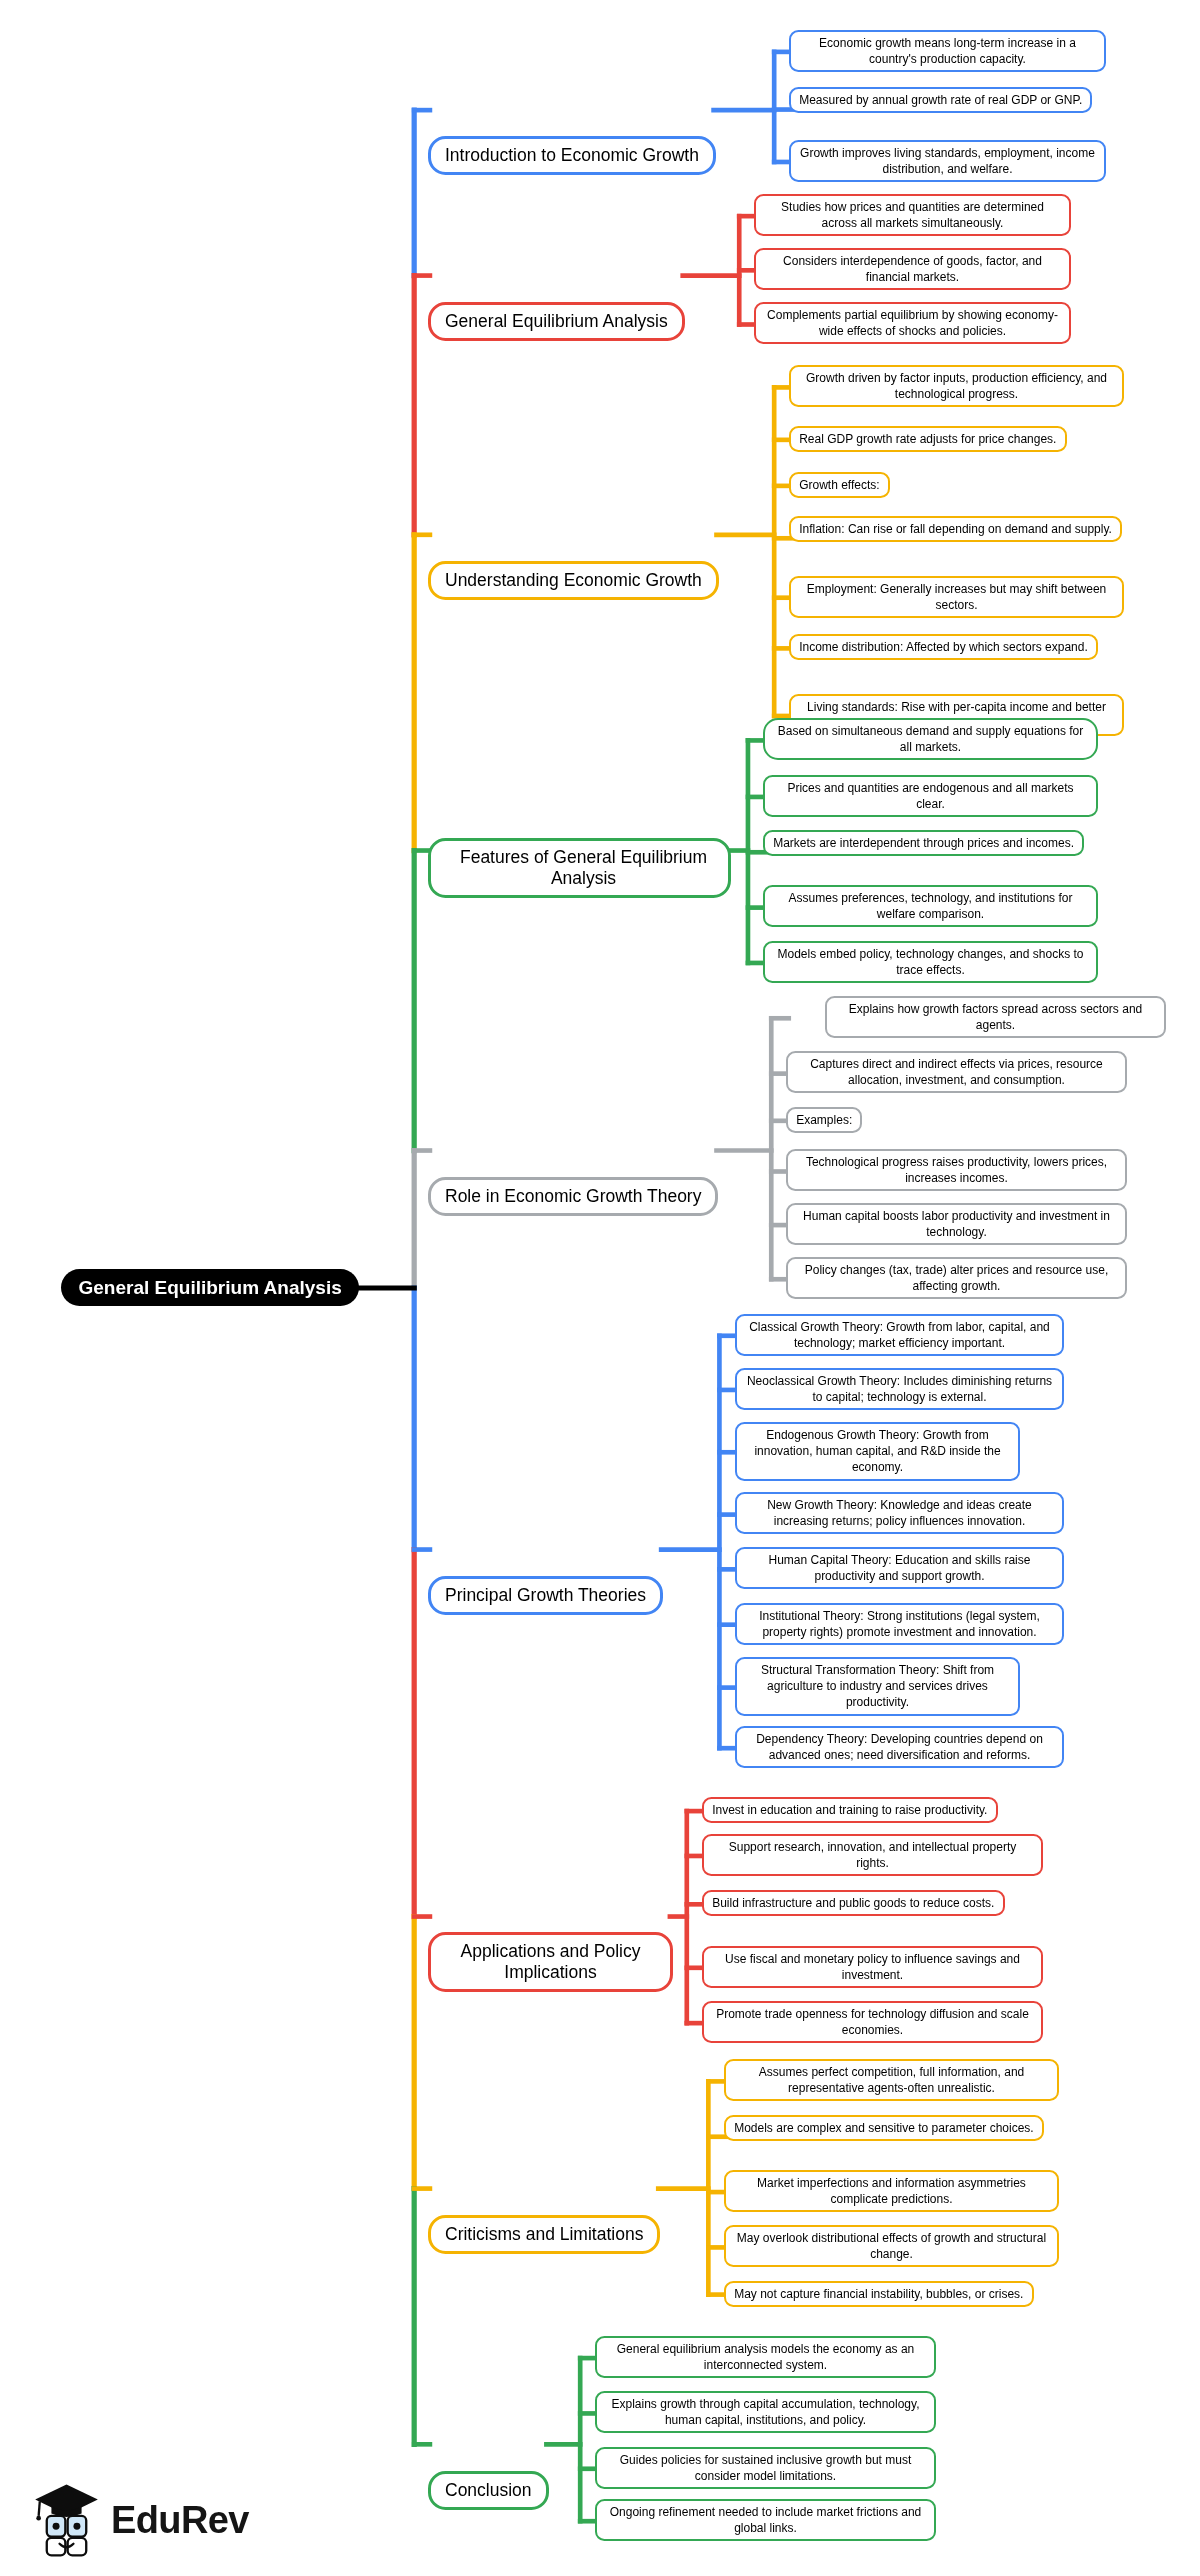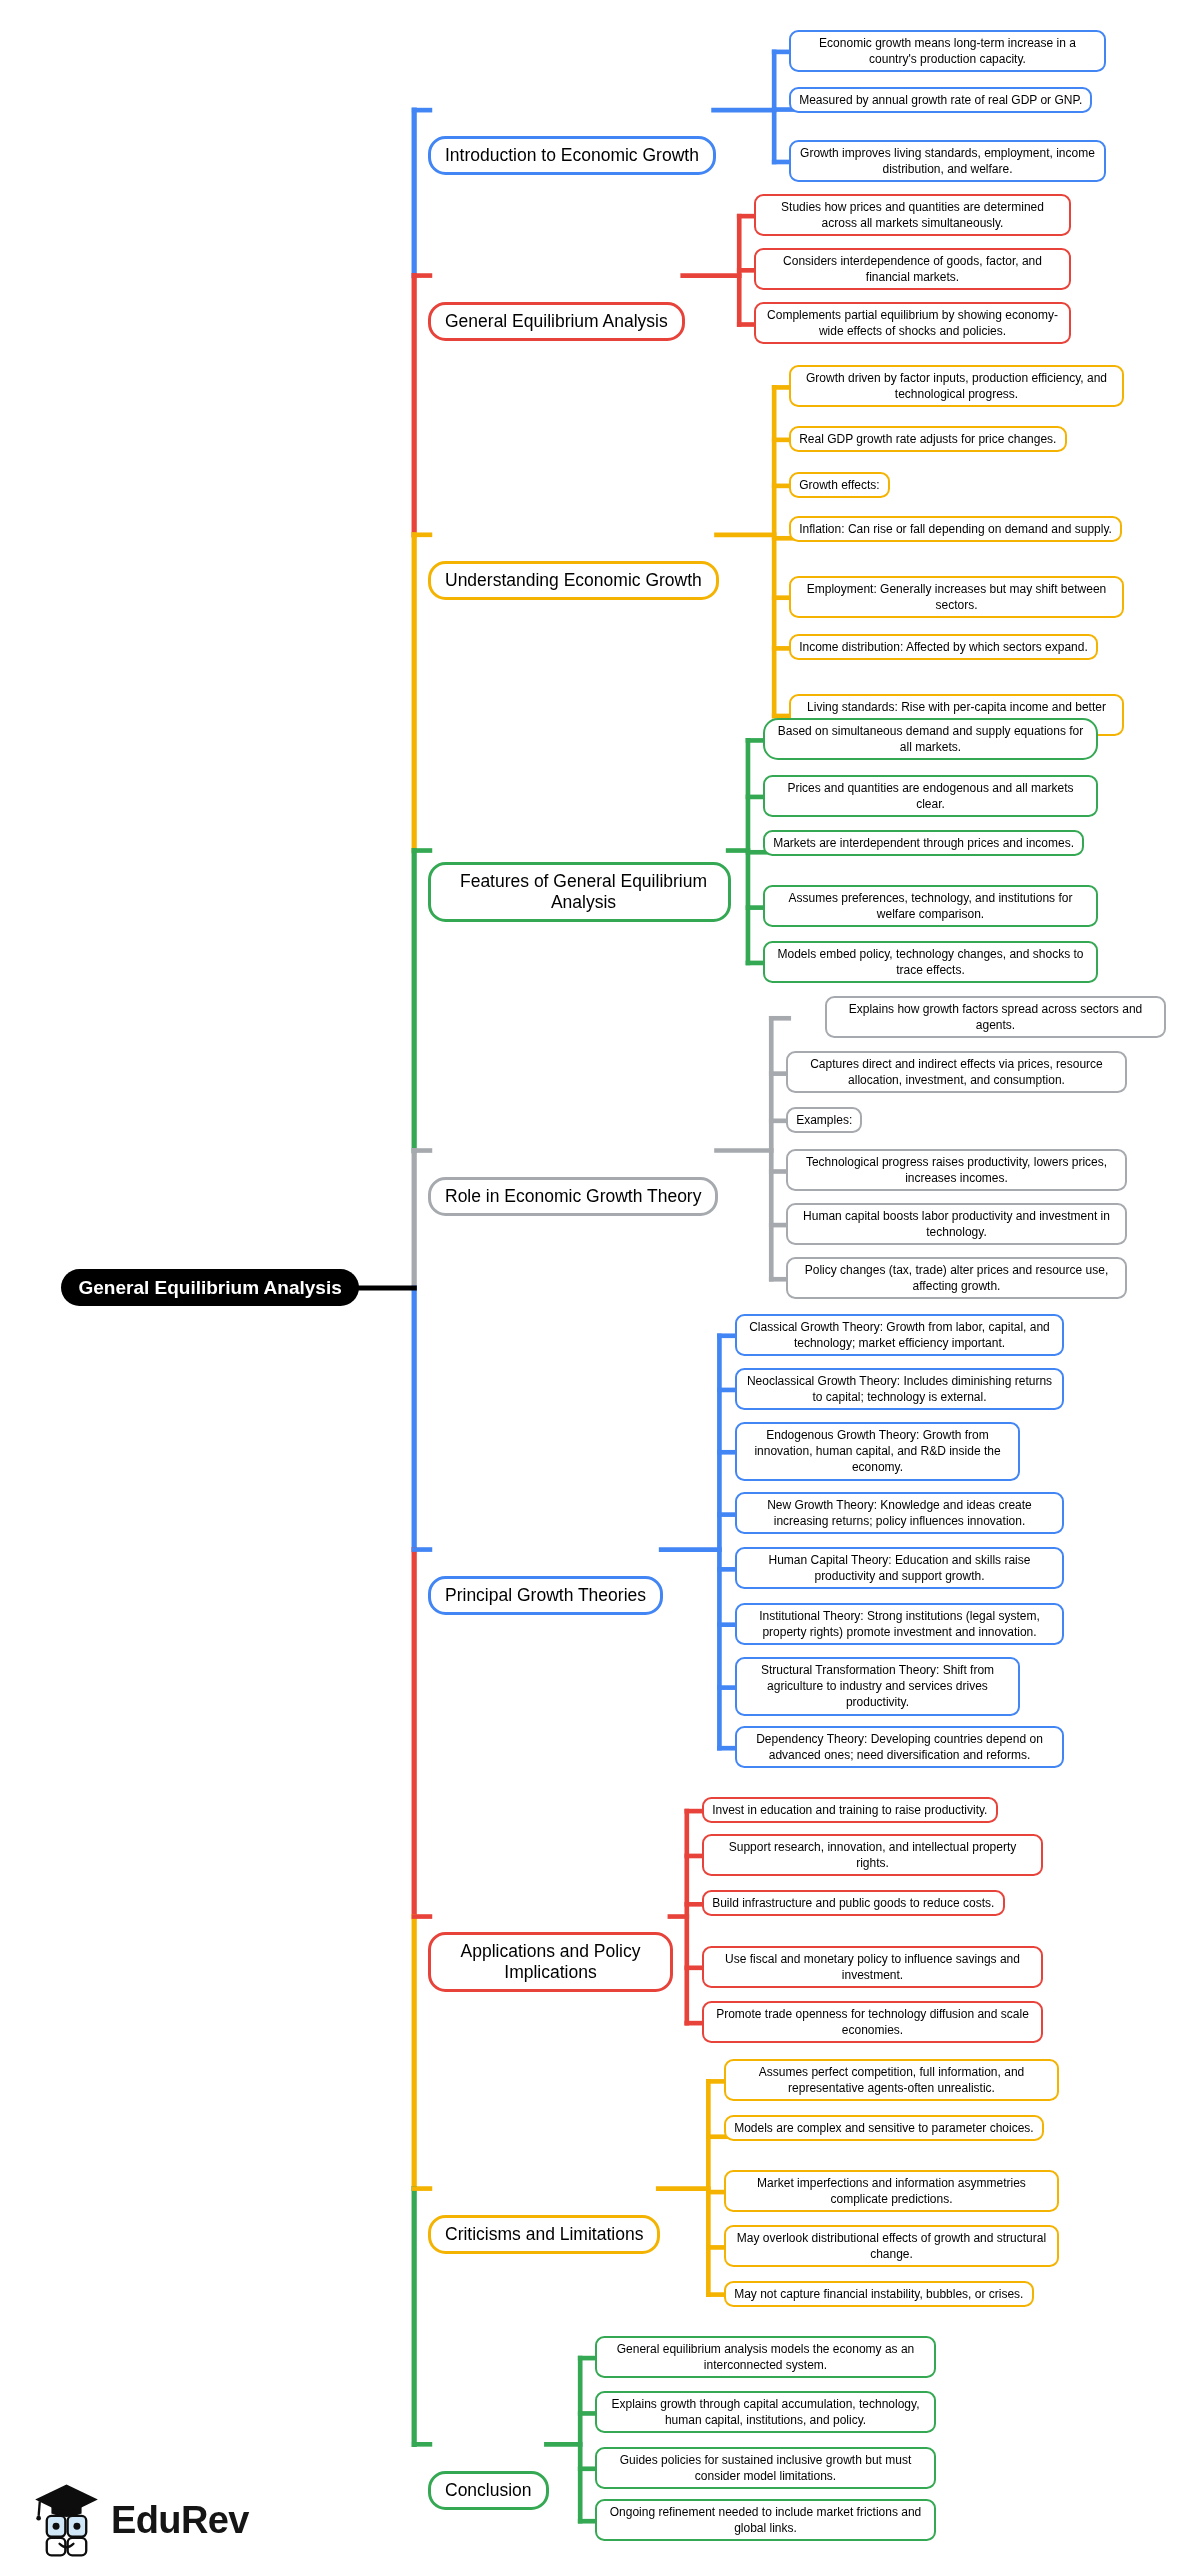--- a/index.html
+++ b/index.html
@@ -149,21 +149,21 @@
     <div class="leaf" style="border-color: rgb(232, 67, 58); left: 754px; top: 248px; max-width: 317px;">Considers interdependence of goods, factor, and financial markets.</div>
     <div class="leaf" style="border-color: rgb(232, 67, 58); left: 754px; top: 302px; max-width: 317px;">Complements partial equilibrium by showing economy-wide effects of shocks and policies.</div>
     <div class="branch-label" style="border-color: rgb(245, 179, 1); left: 428px; top: 515px;">Understanding Economic Growth</div>
     <div class="leaf" style="border-color: rgb(245, 179, 1); left: 789px; top: 365px; max-width: 335px;">Growth driven by factor inputs, production efficiency, and technological progress.</div>
     <div class="leaf" style="border-color: rgb(245, 179, 1); left: 789px; top: 426px; max-width: 335px;">Real GDP growth rate adjusts for price changes.</div>
     <div class="leaf" style="border-color: rgb(245, 179, 1); left: 789px; top: 472px; max-width: 335px;">Growth effects:</div>
     <div class="leaf" style="border-color: rgb(245, 179, 1); left: 789px; top: 516px; max-width: 335px;">Inflation: Can rise or fall depending on demand and supply.</div>
     <div class="leaf" style="border-color: rgb(245, 179, 1); left: 789px; top: 576px; max-width: 335px;">Employment: Generally increases but may shift between sectors.</div>
     <div class="leaf" style="border-color: rgb(245, 179, 1); left: 789px; top: 634px; max-width: 335px;">Income distribution: Affected by which sectors expand.</div>
     <div class="leaf" style="border-color: rgb(245, 179, 1); left: 789px; top: 694px; max-width: 335px;">Living standards: Rise with per-capita income and better health, education, infrastructure.</div>
-    <div class="branch-label" style="border-color: rgb(52, 168, 83); left: 428px; max-width: 303px; top: 816px; padding-left: 22px;">Features of General Equilibrium Analysis</div>
+    <div class="branch-label" style="border-color: rgb(52, 168, 83); left: 428px; max-width: 303px; top: 792px; padding-left: 22px;">Features of General Equilibrium Analysis</div>
     <div class="leaf" style="border-color: rgb(52, 168, 83); left: 763px; top: 718px; max-width: 335px; border-radius: 15px;">Based on simultaneous demand and supply equations for all markets.</div>
     <div class="leaf" style="border-color: rgb(52, 168, 83); left: 763px; top: 775px; max-width: 335px;">Prices and quantities are endogenous and all markets clear.</div>
     <div class="leaf" style="border-color: rgb(52, 168, 83); left: 763px; top: 830px; max-width: 335px;">Markets are interdependent through prices and incomes.</div>
     <div class="leaf" style="border-color: rgb(52, 168, 83); left: 763px; top: 885px; max-width: 335px;">Assumes preferences, technology, and institutions for welfare comparison.</div>
     <div class="leaf" style="border-color: rgb(52, 168, 83); left: 763px; top: 941px; max-width: 335px;">Models embed policy, technology changes, and shocks to trace effects.</div>
     <div class="branch-label" style="border-color: rgb(166, 170, 174); left: 428px; top: 1131px;">Role in Economic Growth Theory</div>
     <div class="leaf" style="border-color: rgb(166, 170, 174); left: 786px; top: 996px; max-width: 341px; margin-left: 39px;">Explains how growth factors spread across sectors and agents.</div>
     <div class="leaf" style="border-color: rgb(166, 170, 174); left: 786px; top: 1051px; max-width: 341px;">Captures direct and indirect effects via prices, resource allocation, investment, and consumption.</div>
     <div class="leaf" style="border-color: rgb(166, 170, 174); left: 786px; top: 1107px; max-width: 341px;">Examples:</div>
     <div class="leaf" style="border-color: rgb(166, 170, 174); left: 786px; top: 1149px; max-width: 341px;">Technological progress raises productivity, lowers prices, increases incomes.</div>

